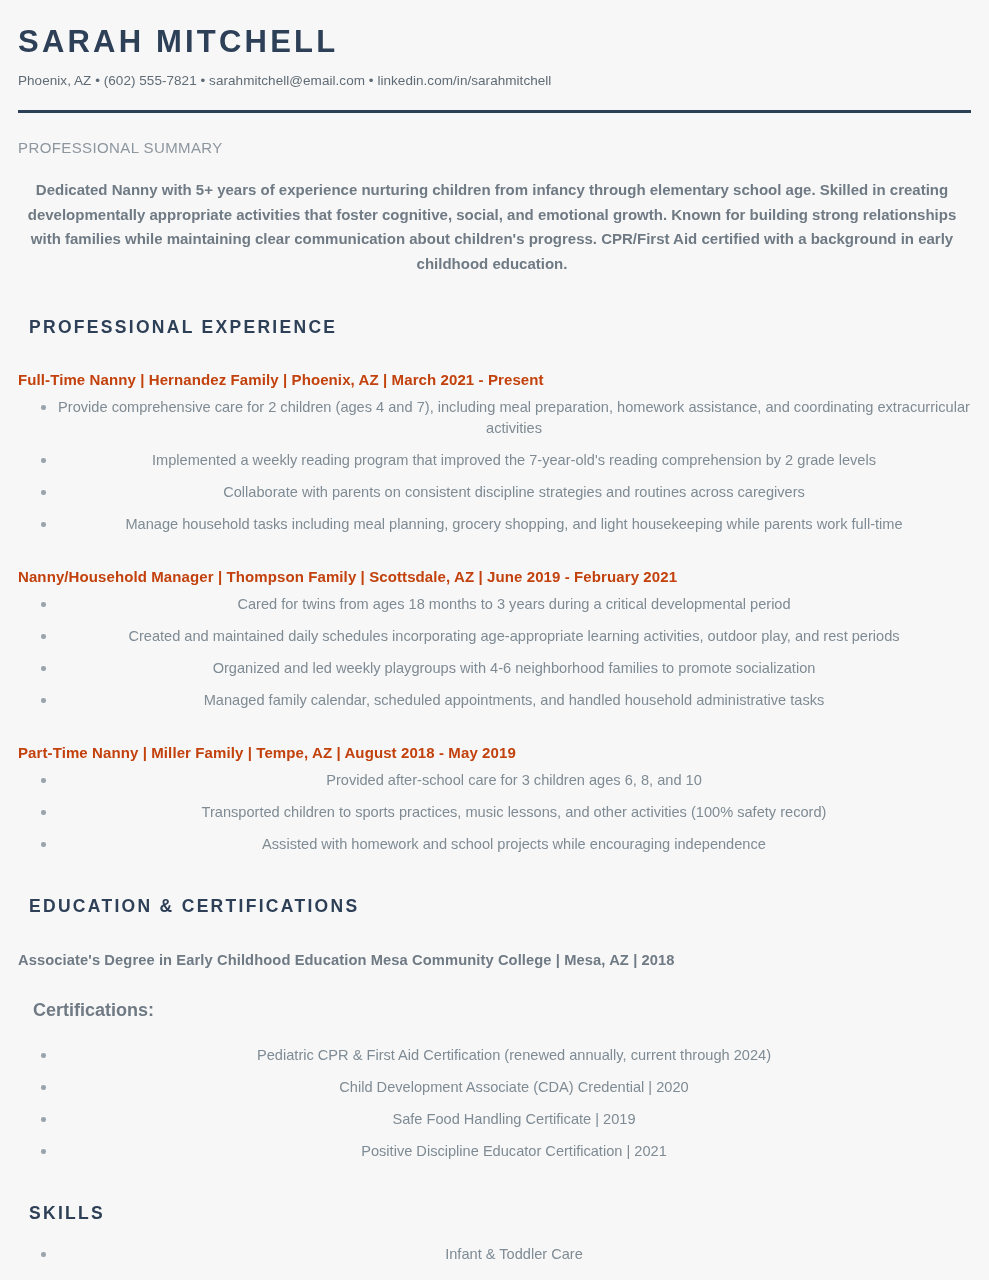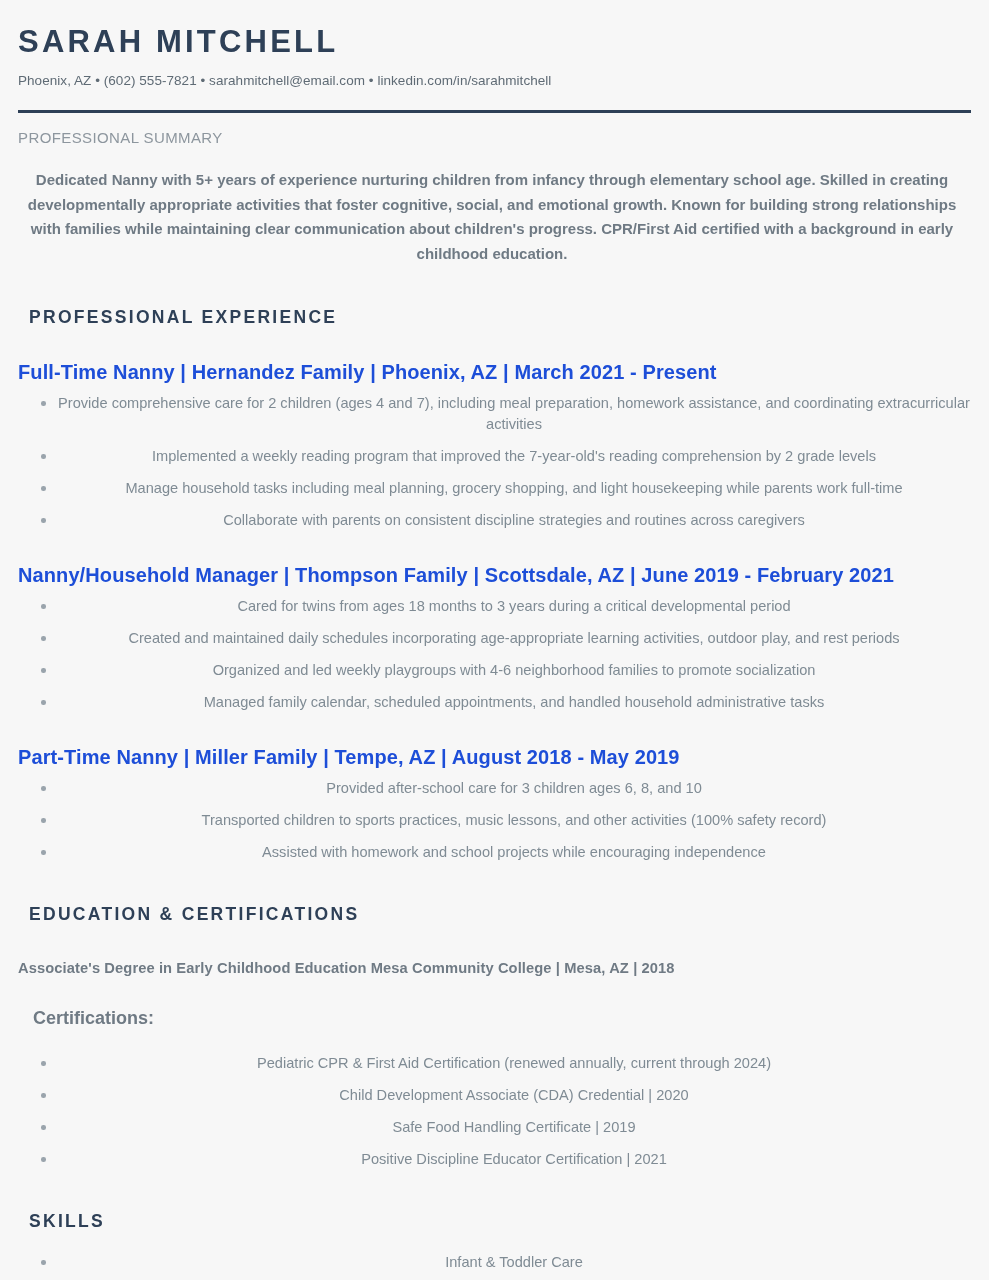--- a/index.html
+++ b/index.html
@@ -35,21 +35,21 @@
     margin-top: 22px;
     width: 953px;
   }
 
   .section-head-light {
     font-size: 15px;
     color: #8d969e;
     letter-spacing: 0.4px;
     font-weight: normal;
     margin: 0;
-    padding-top: 16px;
+    padding-top: 26px;
   }
   .section-head {
     font-size: 17.5px;
     color: #2e4057;
     font-weight: bold;
     letter-spacing: 2.3px;
     margin: 11px;
     padding-top: 30px;
   }
 
@@ -58,23 +58,23 @@
     font-weight: bold;
     color: #6f7a84;
     line-height: 24.5px;
     margin: 0;
     padding-top: 22px;
     max-width: 948px;
     text-align: center;
   }
 
   .job-title {
-    font-size: 20px;
+    font-size: 15px;
     font-weight: bold;
-    color: #1d4ed8;
+    color: #c2410c;
     margin: 0;
     padding-top: 22px;
     letter-spacing: 0.1px;
   }
   .edu-line {
     font-size: 14.7px;
     font-weight: bold;
     color: #6f7a84;
     margin: 0;
     padding-top: 24px;
@@ -127,22 +127,22 @@
   <h2 class="section-head-light">PROFESSIONAL SUMMARY</h2>
   <p class="summary">Dedicated Nanny with 5+ years of experience nurturing children from infancy through elementary school age. Skilled in creating developmentally appropriate activities that foster cognitive, social, and emotional growth. Known for building strong relationships with families while maintaining clear communication about children's progress. CPR/First Aid certified with a background in early childhood education.</p>
 
   <h2 class="section-head">PROFESSIONAL EXPERIENCE</h2>
 
   <div>
     <p class="job-title">Full-Time Nanny | Hernandez Family | Phoenix, AZ | March 2021 - Present</p>
     <ul class="bullets">
       <li>Provide comprehensive care for 2 children (ages 4 and 7), including meal preparation, homework assistance, and coordinating extracurricular activities</li>
       <li>Implemented a weekly reading program that improved the 7-year-old's reading comprehension by 2 grade levels</li>
+      <li>Collaborate with parents on consistent discipline strategies and routines across caregivers</li>
       <li>Manage household tasks including meal planning, grocery shopping, and light housekeeping while parents work full-time</li>
-      <li>Collaborate with parents on consistent discipline strategies and routines across caregivers</li>
     </ul>
   </div>
 
   <div>
     <p class="job-title">Nanny/Household Manager | Thompson Family | Scottsdale, AZ | June 2019 - February 2021</p>
     <ul class="bullets">
       <li>Cared for twins from ages 18 months to 3 years during a critical developmental period</li>
       <li>Created and maintained daily schedules incorporating age-appropriate learning activities, outdoor play, and rest periods</li>
       <li>Organized and led weekly playgroups with 4-6 neighborhood families to promote socialization</li>
       <li>Managed family calendar, scheduled appointments, and handled household administrative tasks</li>

